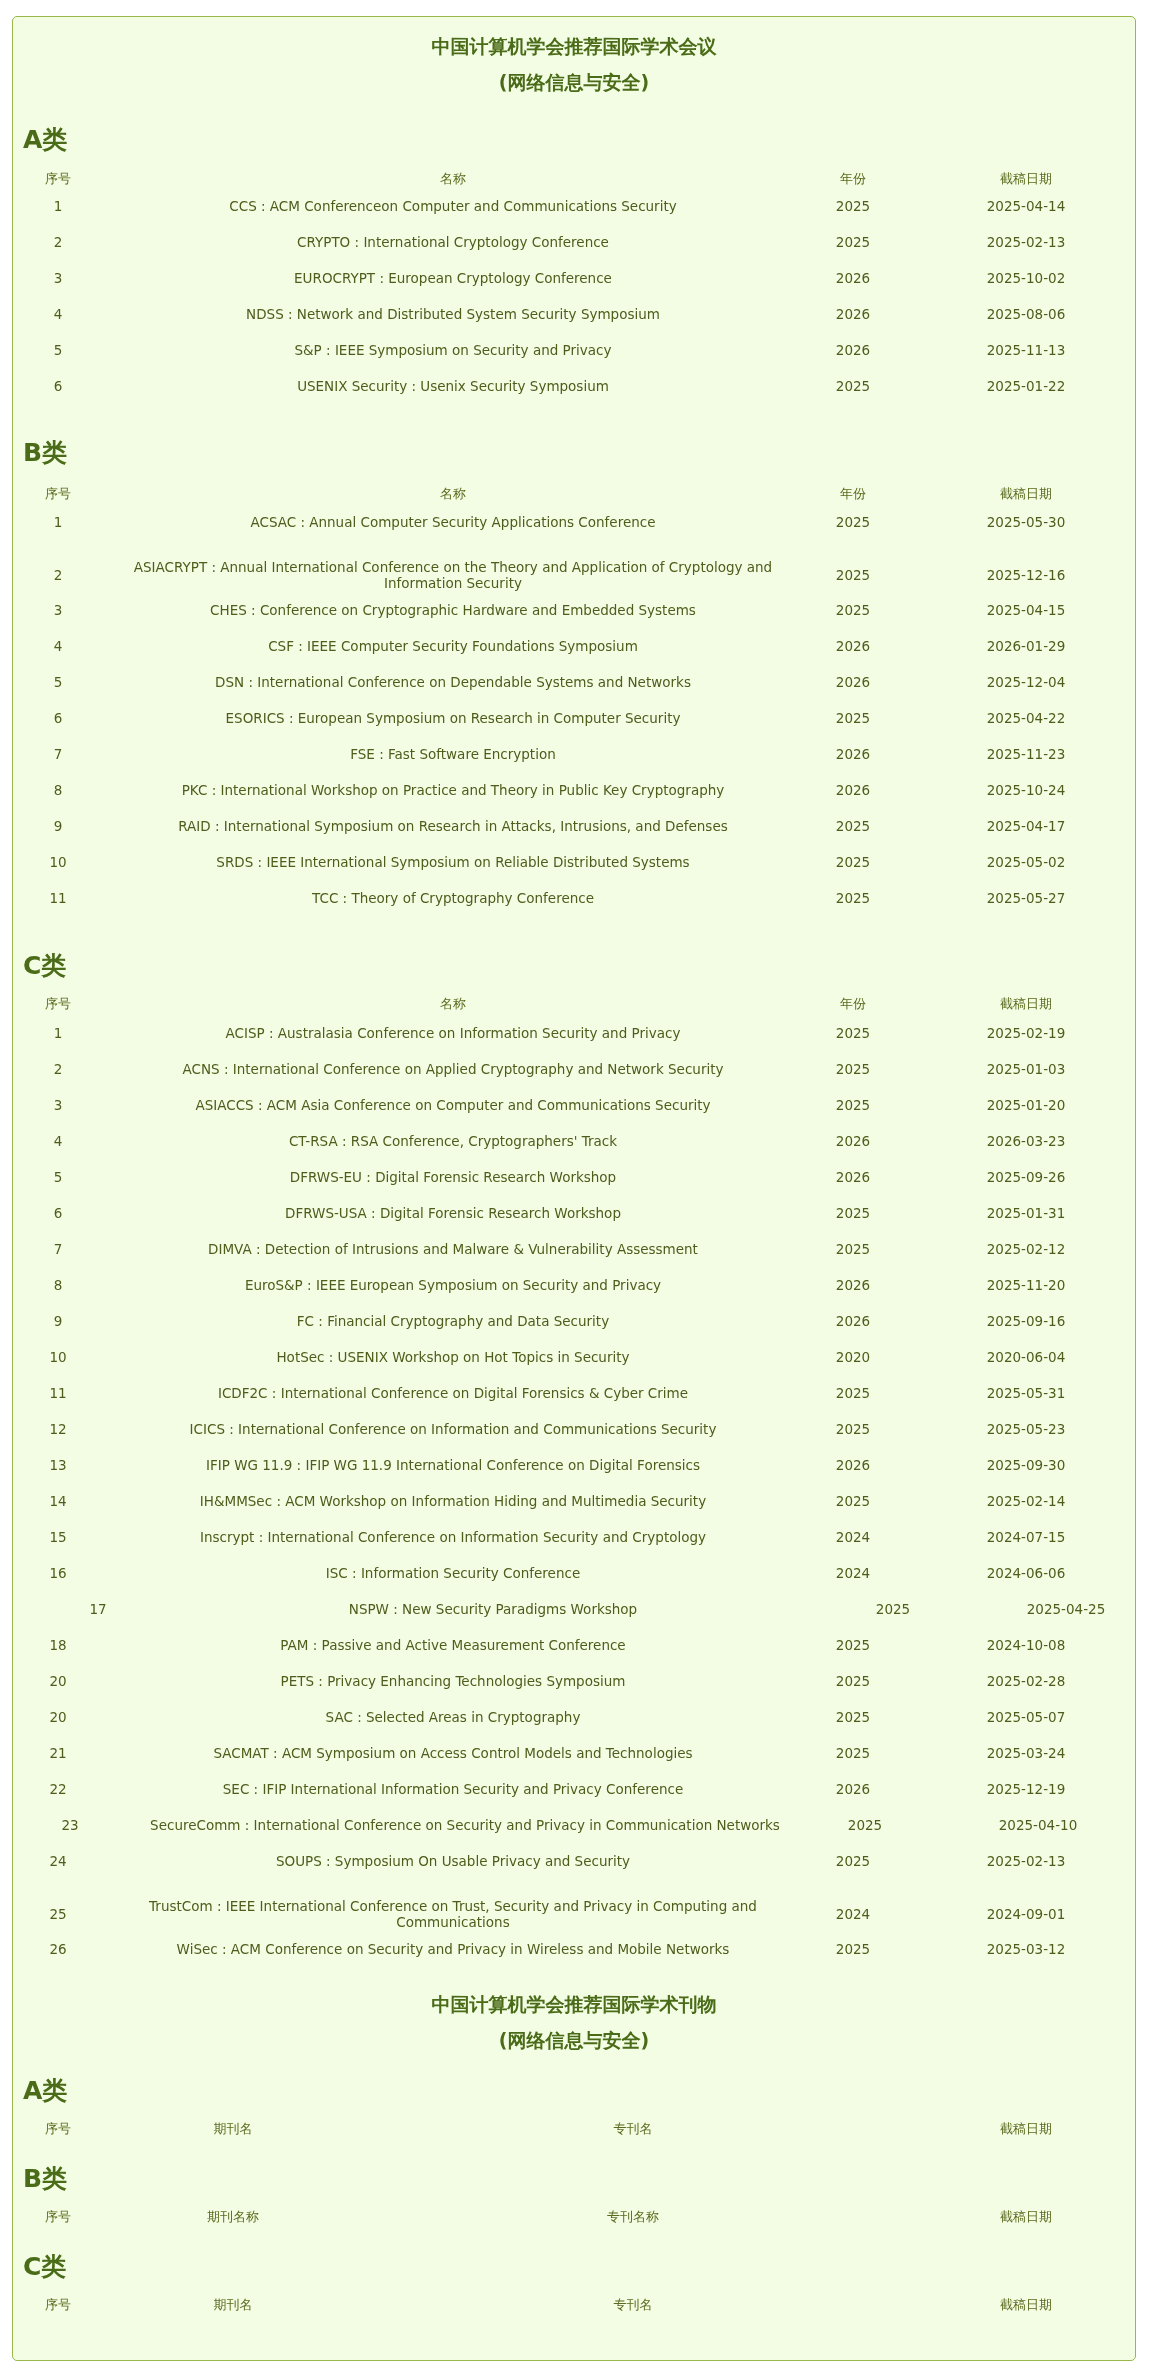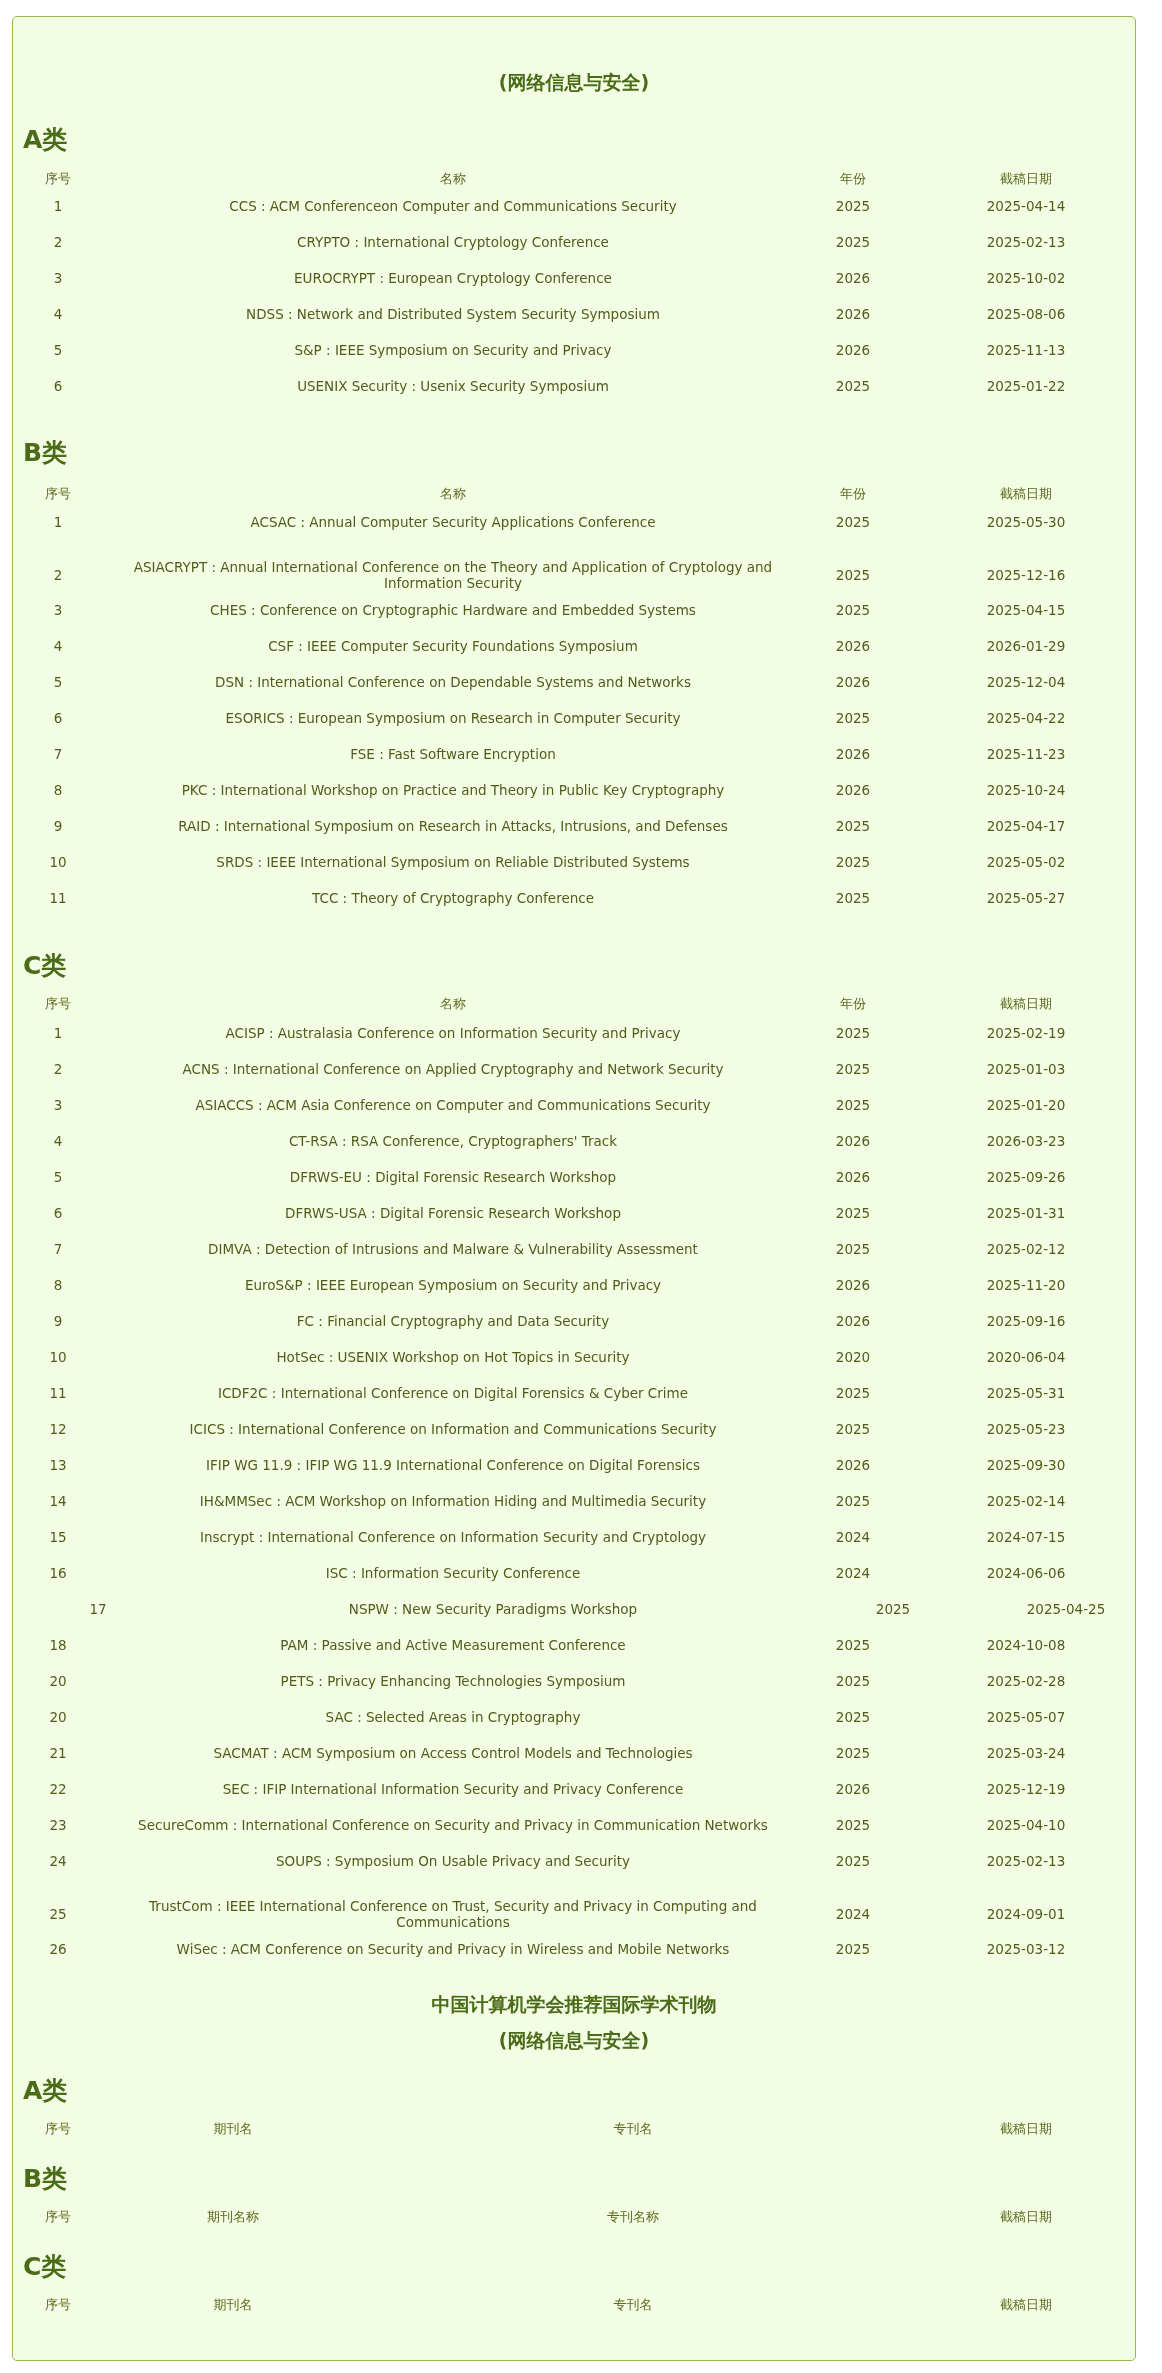--- a/index.html
+++ b/index.html
@@ -31,20 +31,21 @@
   .j-sp { left: 540px; width: 160px; }
   .j-date { left: 950px; width: 126px; }
   .note { position: absolute; left: 0; width: 100%; text-align: center; font-size: 12.5px; color: #5c6a1e; }
   .row span.multi { line-height: 16px; }
 </style>
 </head>
 <body>
 
 <div class="panel">
 
+  <div class="title" style="top:17px">中国计算机学会推荐国际学术会议</div>
   <div class="title" style="top:53px">(网络信息与安全)</div>
 
   <div class="cat" style="top:108px">A类</div>
   <div class="hdr" style="top:152px">
     <span class="c-seq">序号</span>
     <span class="c-name">名称</span>
     <span class="c-year">年份</span>
     <span class="c-date">截稿日期</span>
   </div>
   <div id="conf-a-rows">
@@ -295,21 +296,21 @@
         <span class="c-name" style="top: 0px;">SACMAT : ACM Symposium on Access Control Models and Technologies</span>
         <span class="c-year" style="top: 0px;">2025</span>
         <span class="c-date" style="top: 0px;">2025-03-24</span>
       </div>
       <div class="row" style="top: 1764px; height: 36px;">
         <span class="c-seq" style="top: 0px;">22</span>
         <span class="c-name" style="top: 0px;">SEC : IFIP International Information Security and Privacy Conference</span>
         <span class="c-year" style="top: 0px;">2026</span>
         <span class="c-date" style="top: 0px;">2025-12-19</span>
       </div>
-      <div class="row" style="top: 1800px; height: 36px;">
+      <div class="row" style="top: 1800px; height: 36px; margin-left: 12px;">
         <span class="c-seq" style="top: 0px;">23</span>
         <span class="c-name" style="top: 0px;">SecureComm : International Conference on Security and Privacy in Communication Networks</span>
         <span class="c-year" style="top: 0px;">2025</span>
         <span class="c-date" style="top: 0px;">2025-04-10</span>
       </div>
       <div class="row" style="top: 1836px; height: 36px;">
         <span class="c-seq" style="top: 0px;">24</span>
         <span class="c-name" style="top: 0px;">SOUPS : Symposium On Usable Privacy and Security</span>
         <span class="c-year" style="top: 0px;">2025</span>
         <span class="c-date" style="top: 0px;">2025-02-13</span>

